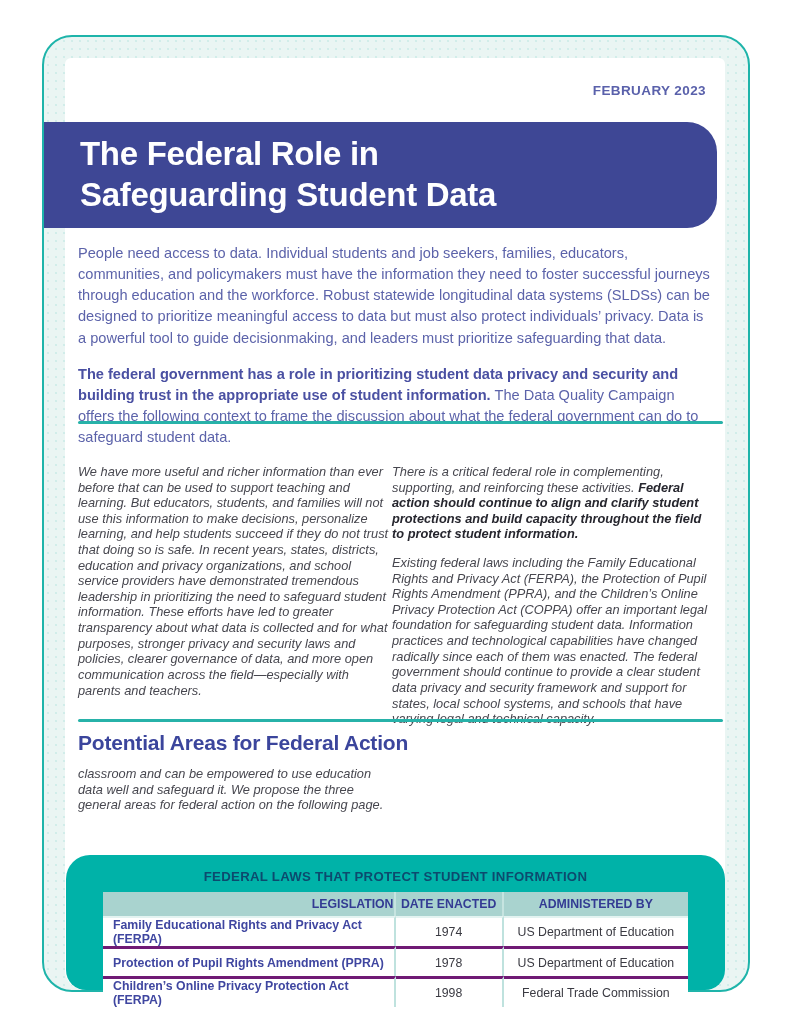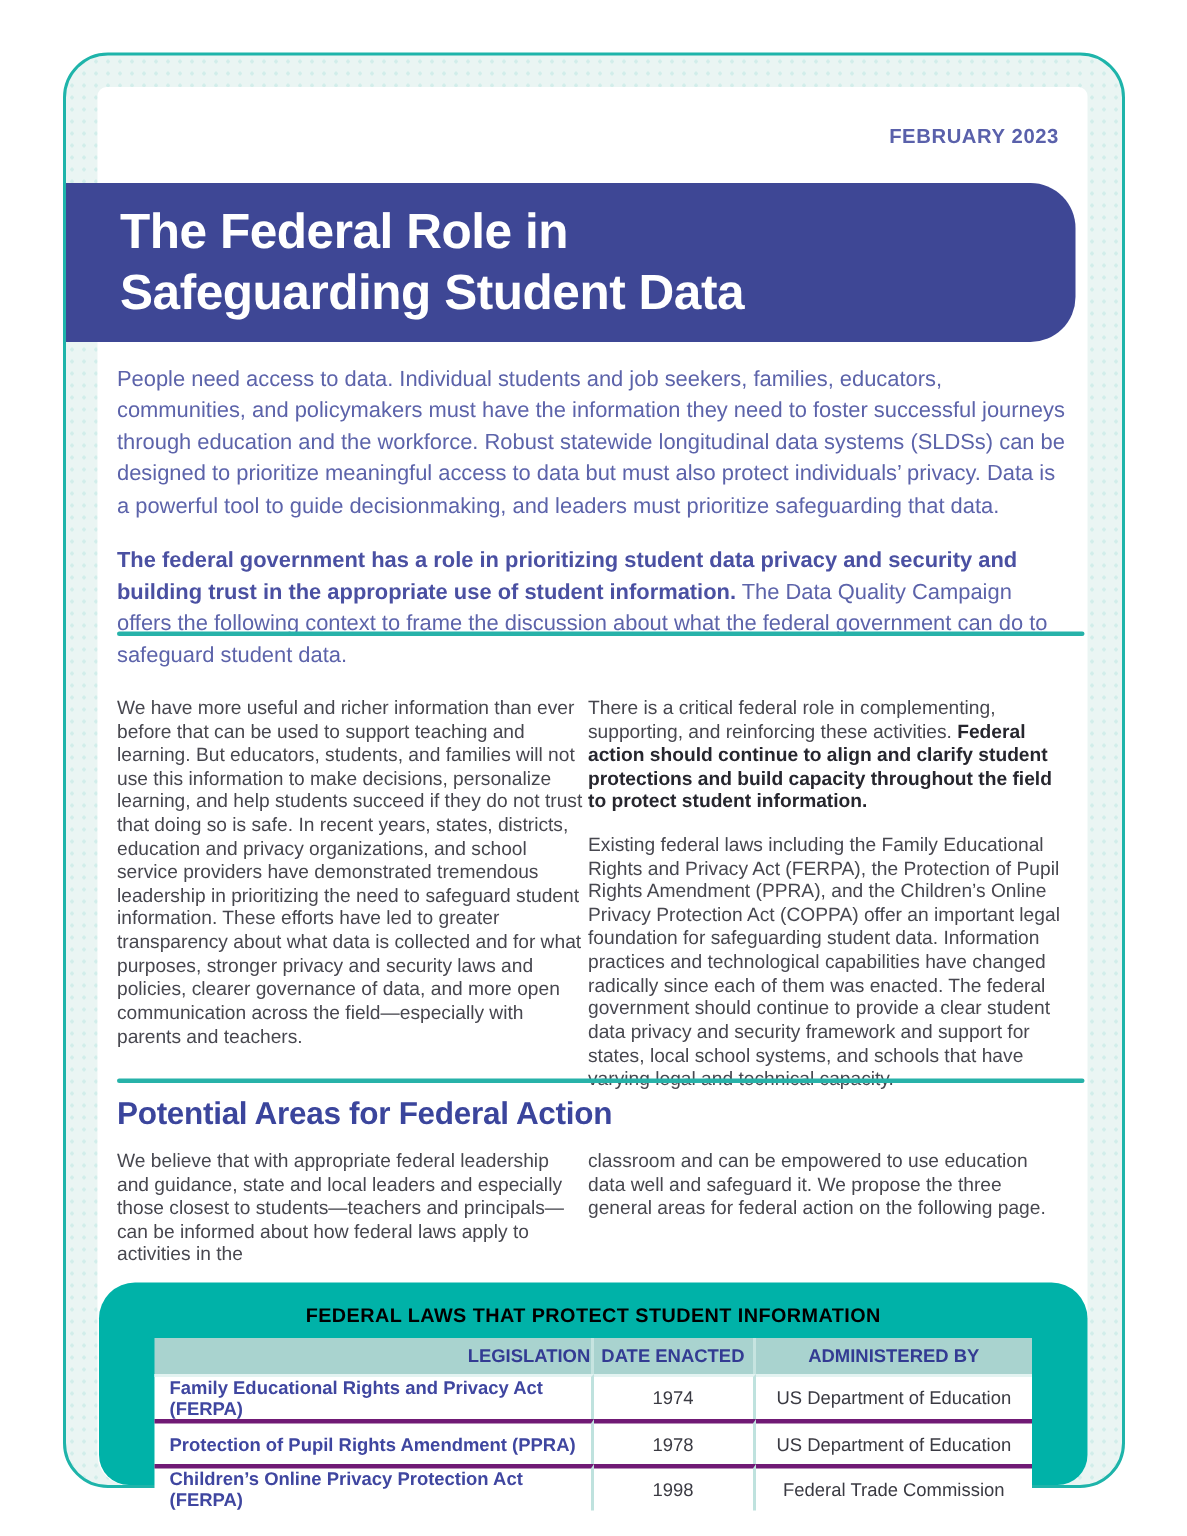--- a/index.html
+++ b/index.html
@@ -47,35 +47,35 @@
   .divider{position:absolute;left:78px;width:645px;height:3px;background:#27b2a9;border-radius:2px;}
   .divider.d1{top:421px;}
   .divider.d2{top:719px;}
   
   .section-heading{
     position:absolute;left:78px;margin:0;font-size:21px;font-weight:700;color:#3b459c;letter-spacing:-0.2px;
   }
   .sh1{top:433px;}
   .sh2{top:731px;}
   
-  .cols{position:absolute;left:78px;width:646px;display:flex;gap:2px;}
+  .cols{position:absolute;left:78px;width:646px;display:flex;gap:2px;font-style:italic;}
   .cols.c1{top:464px;}
   .cols.c2{top:766px;}
   .col{font-size:12.8px;line-height:1.22;color:#47474f;}
   .col.left{width:312px;}
   .col.right{width:320px;}
   .col p{margin:0 0 13px 0;}
   .col .emph{font-weight:700;color:#26262e;}
   
   .laws-box{
     position:absolute;left:66px;top:855px;width:659px;height:135px;box-sizing:border-box;
     background:#00b2a8;border-radius:24px 24px 20px 20px;padding-top:14px;
   }
   .laws-title{
-    text-align:center;color:#000000;font-weight:700;font-size:13.2px;letter-spacing:0.3px;margin:0 0 8px 0;
+    text-align:center;color:#0c4a6e;font-weight:700;font-size:13.2px;letter-spacing:0.3px;margin:0 0 8px 0;
   }
   table.laws{
     width:585px;margin:0 auto;border-collapse:separate;border-spacing:0;table-layout:fixed;
   }
   table.laws col.c-leg{width:50%;}
   table.laws col.c-date{width:18.5%;}
   table.laws col.c-admin{width:31.5%;}
   table.laws th{
     background:#a9d3cf;color:#333b93;font-weight:700;font-size:12.3px;height:24px;
     border-right:2px solid #c6e4e0;padding:0;
@@ -123,23 +123,20 @@
     <div class="col right">
       <p><span>There is a critical federal role in complementing, supporting, and reinforcing these activities. </span><span class="emph">Federal action should continue to align and clarify student protections and build capacity throughout the field to protect student information.</span></p>
       <p>Existing federal laws including the Family Educational Rights and Privacy Act (FERPA), the Protection of Pupil Rights Amendment (PPRA), and the Children’s Online Privacy Protection Act (COPPA) offer an important legal foundation for safeguarding student data. Information practices and technological capabilities have changed radically since each of them was enacted. The federal government should continue to provide a clear student data privacy and security framework and support for states, local school systems, and schools that have varying legal and technical capacity.</p>
     </div>
   </div>
 
   <div class="divider d2"></div>
 
   <h2 class="section-heading sh2">Potential Areas for Federal Action</h2>
   <div class="cols c2">
-    <div class="col left">
-      <p>We believe that with appropriate federal leadership and guidance, state and local leaders and especially those closest to students—teachers and principals—can be informed about how federal laws apply to activities in the</p>
-    </div>
     <div class="col right">
       <p>classroom and can be empowered to use education data well and safeguard it. We propose the three general areas for federal action on the following page.</p>
     </div>
   </div>
 
   <div class="laws-box">
     <p class="laws-title">FEDERAL LAWS THAT PROTECT STUDENT INFORMATION</p>
     <table class="laws">
       <colgroup>
           <col class="c-leg">

